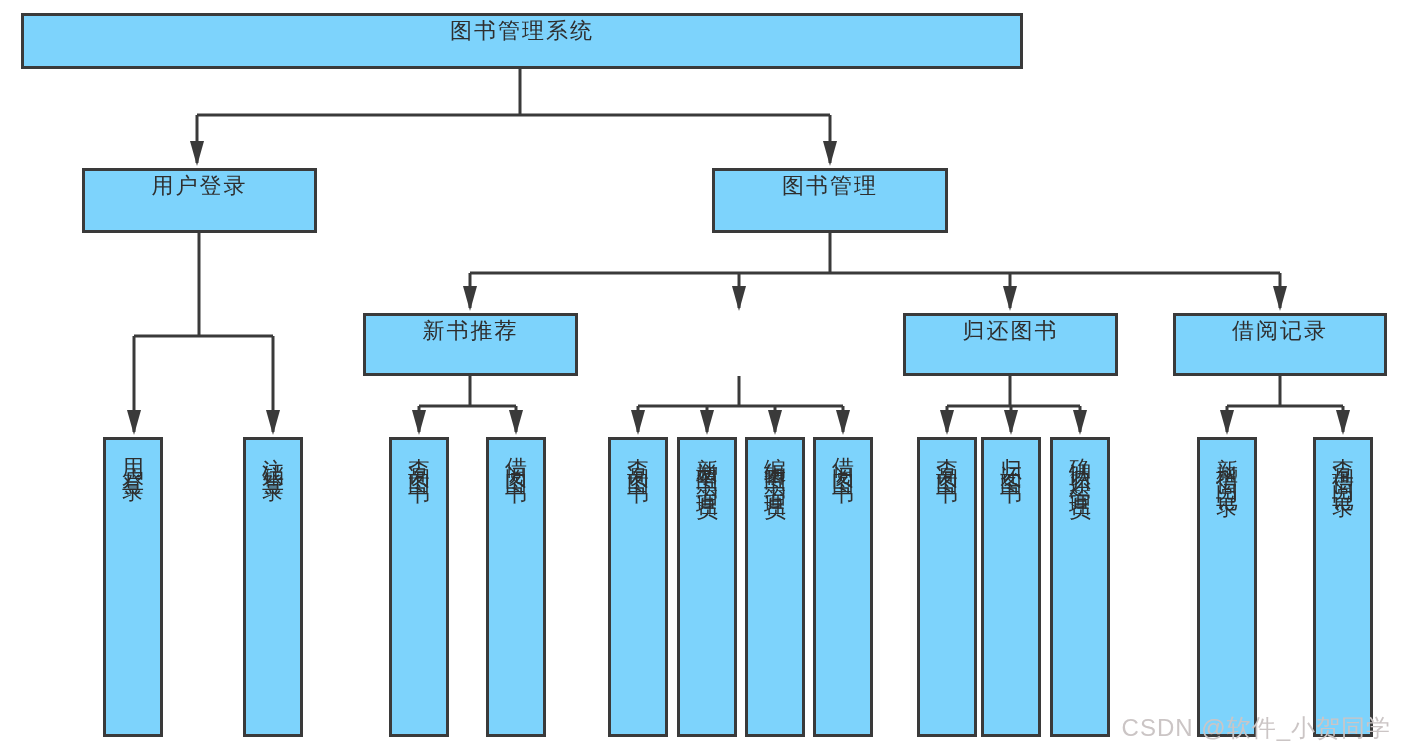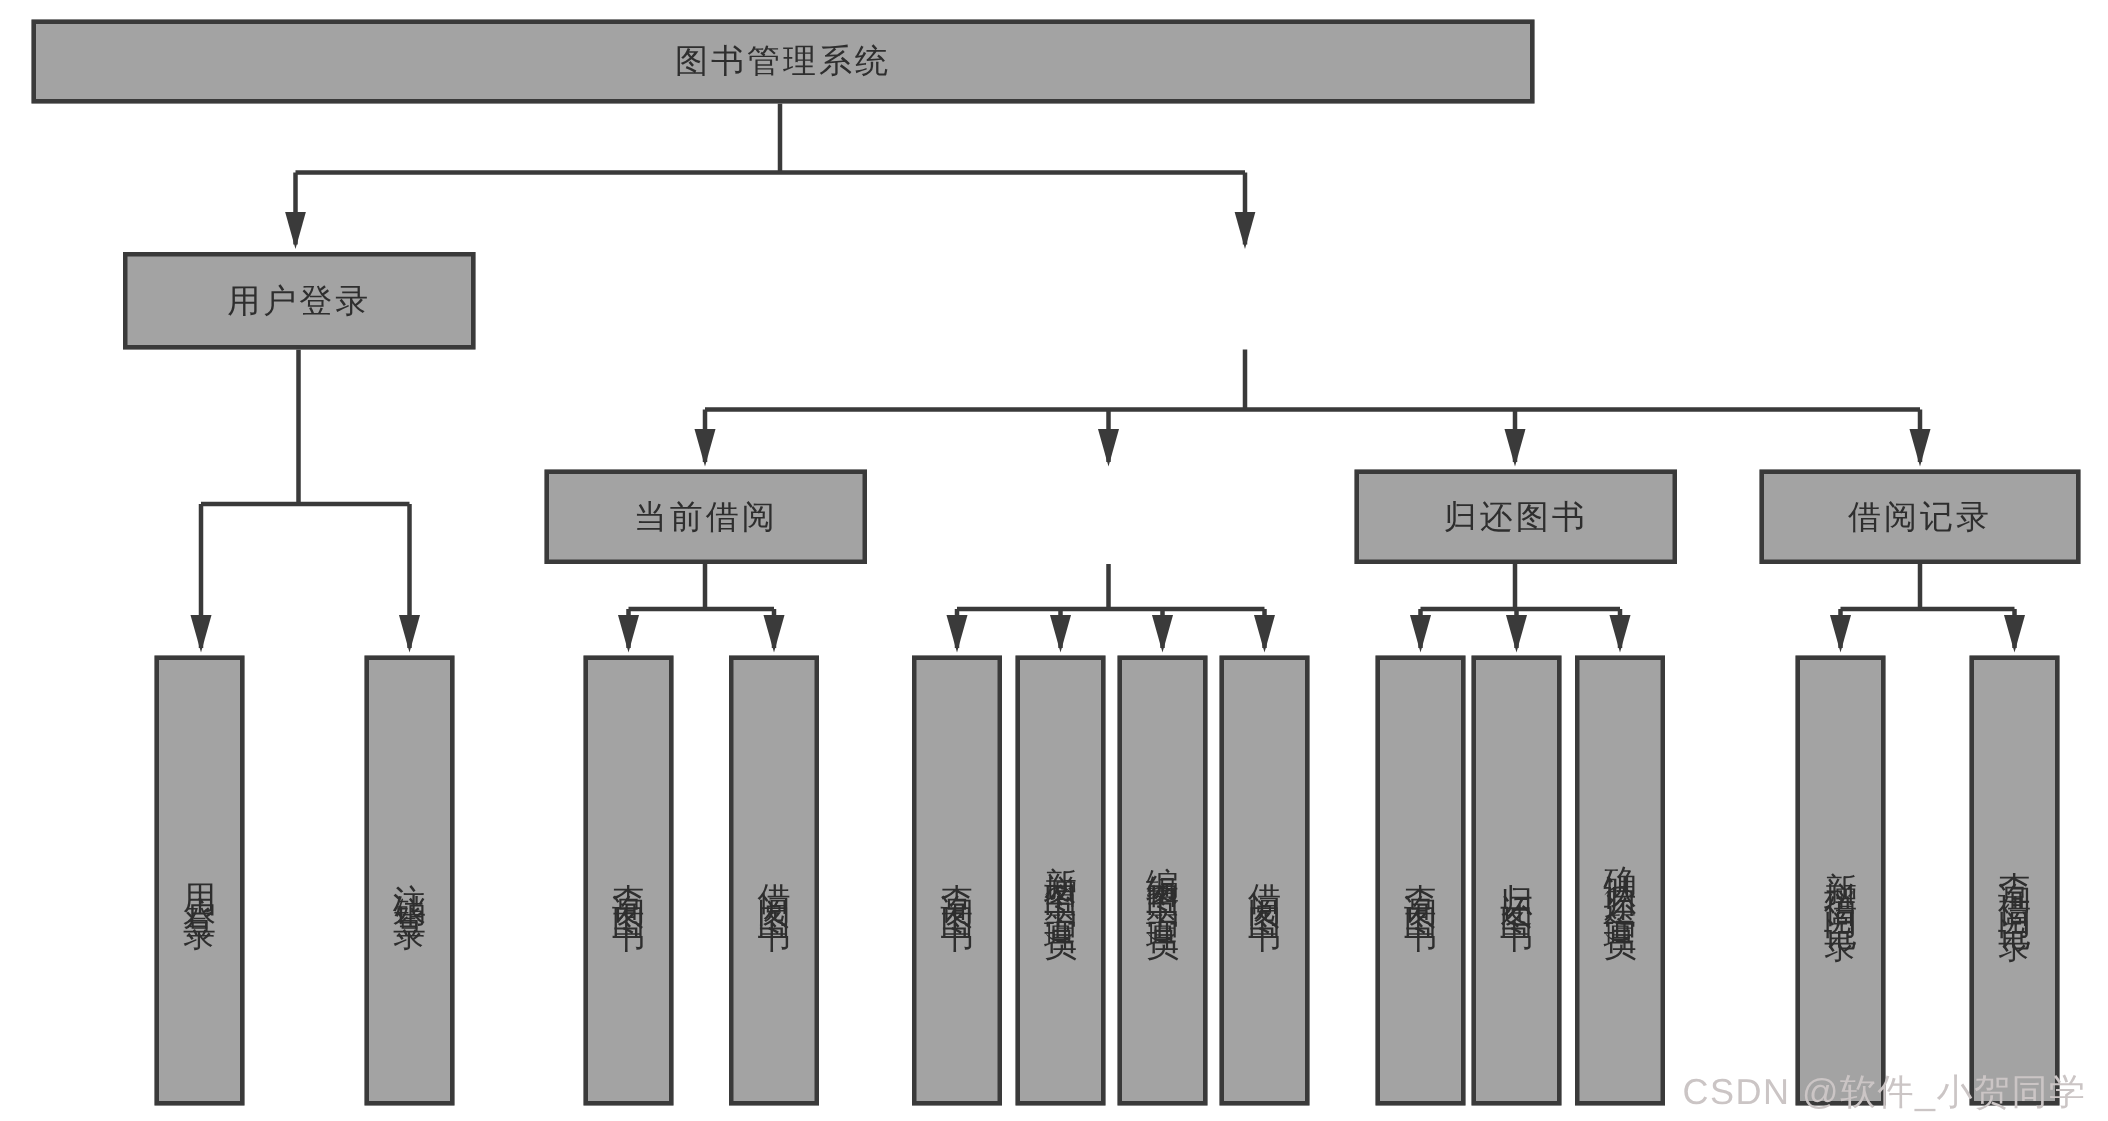--- a/index.html
+++ b/index.html
@@ -19,23 +19,23 @@
     position: absolute;
     left: 0;
     top: 0;
     width: 1405px;
     height: 747px;
   }
   .box {
     position: absolute;
     box-sizing: border-box;
     border: 3px solid #3a3a3a;
-    background: #a3a3a3;
+    background: #7dd3fc;
     display: flex;
-    align-items: center;
+    align-items: flex-start;
     justify-content: center;
   }
   .hlabel {
     font-size: 22px;
     color: #2e2e2e;
     letter-spacing: 2px;
     white-space: nowrap;
   }
   .l2 { top: 168px; height: 65px; }
   .l3 { top: 313px; height: 63px; }
@@ -102,23 +102,26 @@
     </g>
   </svg>
 
   <div class="box" style="left:21px; top:13px; width:1002px; height:56px;">
     <span class="hlabel">图书管理系统</span>
   </div>
 
   <div class="box l2" style="left:82px; width:235px;">
     <span class="hlabel">用户登录</span>
   </div>
+  <div class="box l2" style="left:712px; width:236px;">
+    <span class="hlabel">图书管理</span>
+  </div>
 
   <div class="box l3" style="left:363px; width:215px;">
-    <span class="hlabel">当前借阅</span>
+    <span class="hlabel">新书推荐</span>
   </div>
   <div class="box l3" style="left:903px; width:215px;">
     <span class="hlabel">归还图书</span>
   </div>
   <div class="box l3" style="left:1173px; width:214px;">
     <span class="hlabel">借阅记录</span>
   </div>
 
   <div class="box leaf" style="left:103px;">
     <span class="vtext">用户登录</span>

